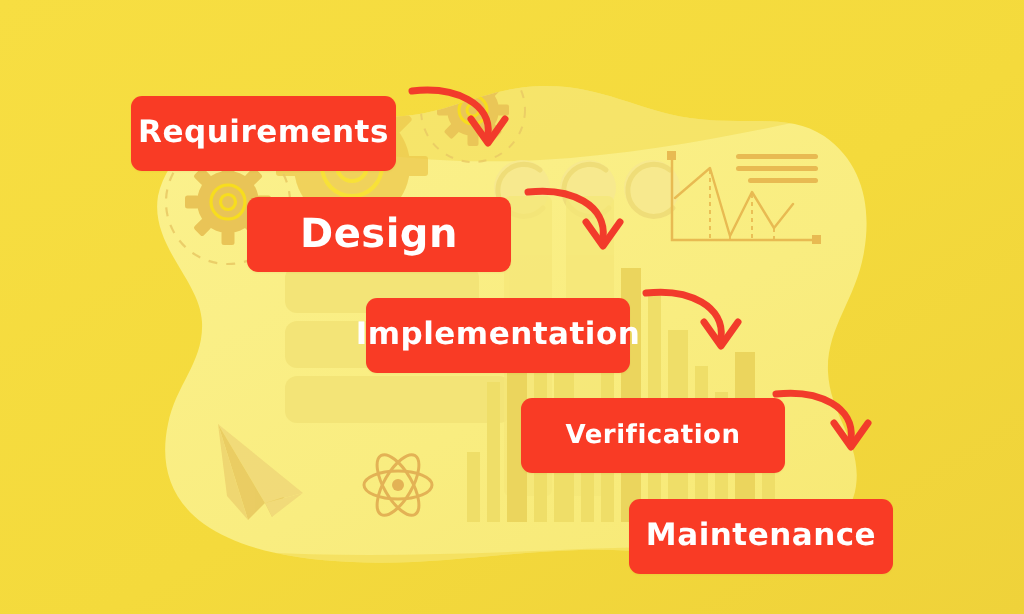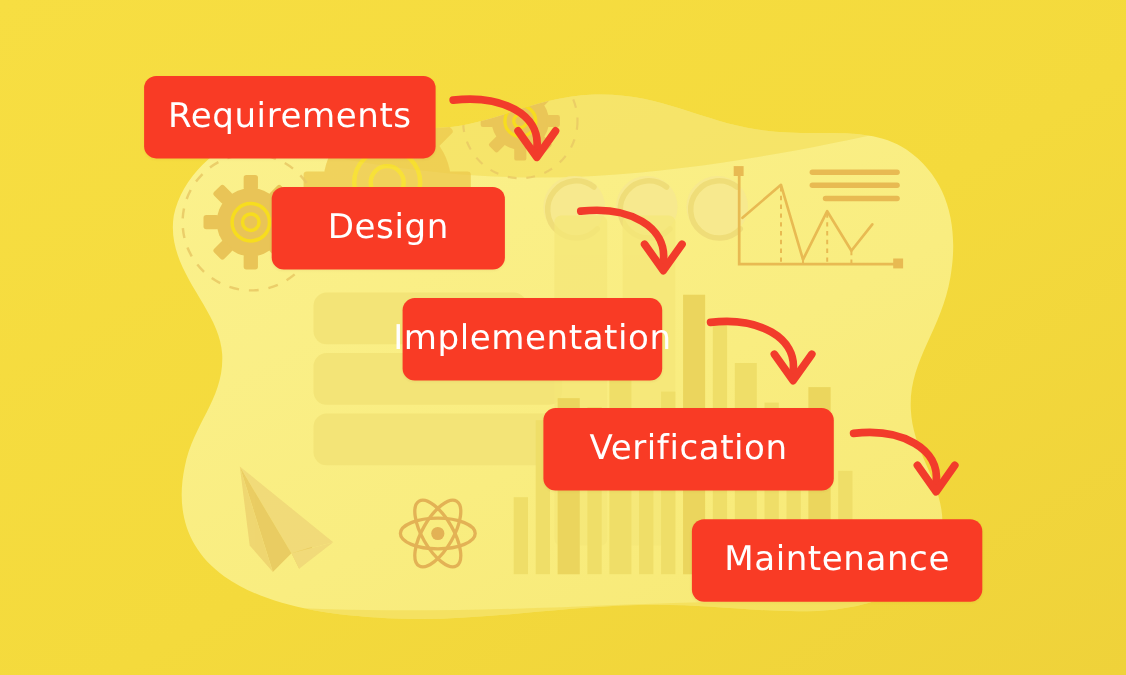--- a/index.html
+++ b/index.html
@@ -22,27 +22,28 @@
     display: block;
   }
   .stage-box {
     position: absolute;
     box-sizing: border-box;
     display: flex;
     align-items: center;
     justify-content: center;
     border-radius: 11px;
     color: #ffffff;
-    font-weight: 400;
+    font-weight: 700;
     letter-spacing: 0.5px;
     text-align: center;
     white-space: nowrap;
     font-family: "DejaVu Sans", sans-serif;
     text-rendering: geometricPrecision;
     box-shadow: 0 1px 2px rgba(120,60,0,0.05);
+    margin-top: 27px;
   }
   .stage-label {
     display: block;
     line-height: 1;
     padding-bottom: 2px;
   }
 </style>
 </head>
 <body>
 
@@ -267,29 +268,29 @@
         <path d="M776,394 C820,389 855,408 851,439"></path>
         <path d="M834,423 L851,447 L868,423"></path>
       </g>
     </g>
   </svg>
 
   <div class="stage-box" style="left:131px; top:69px; width:265px; height:75px; background:#F93B25; font-size:31px;">
     <span class="stage-label">Requirements</span>
   </div>
 
-  <div class="stage-box" style="left:247px; top:170px; width:212px; height:75px; background:#F93B25; font-size:31px;">
+  <div class="stage-box" style="left:247px; top:170px; width:264px; height:75px; background:#F93B25; font-size:40px;">
     <span class="stage-label">Design</span>
   </div>
 
-  <div class="stage-box" style="left:366px; top:271px; width:236px; height:75px; background:#F93B25; font-size:31px;">
+  <div class="stage-box" style="left:366px; top:271px; width:264px; height:75px; background:#F93B25; font-size:31px;">
     <span class="stage-label">Implementation</span>
   </div>
 
-  <div class="stage-box" style="left:494px; top:371px; width:264px; height:75px; background:#F93B25; font-size:31px;">
+  <div class="stage-box" style="left:521px; top:371px; width:264px; height:75px; background:#F93B25; font-size:26px;">
     <span class="stage-label">Verification</span>
   </div>
 
   <div class="stage-box" style="left:629px; top:472px; width:264px; height:75px; background:#F93B25; font-size:31px;text-align:right;">
     <span class="stage-label">Maintenance</span>
   </div>
 
 </div>
 
 </body></html>

